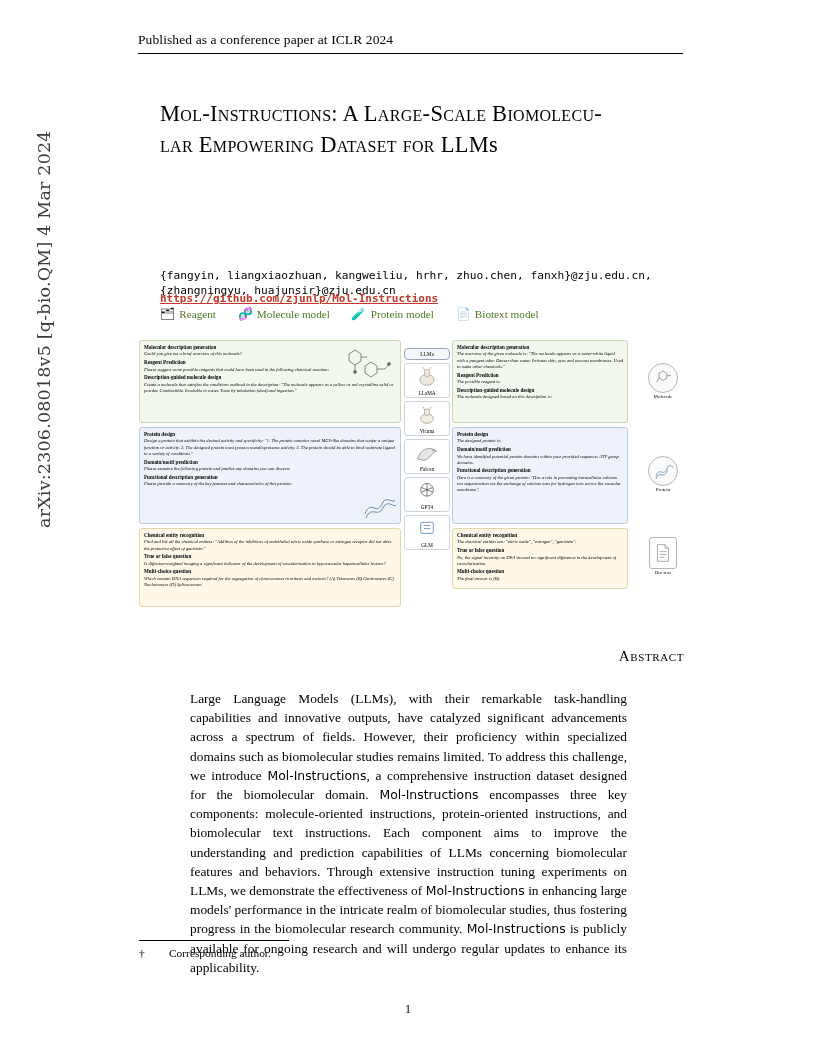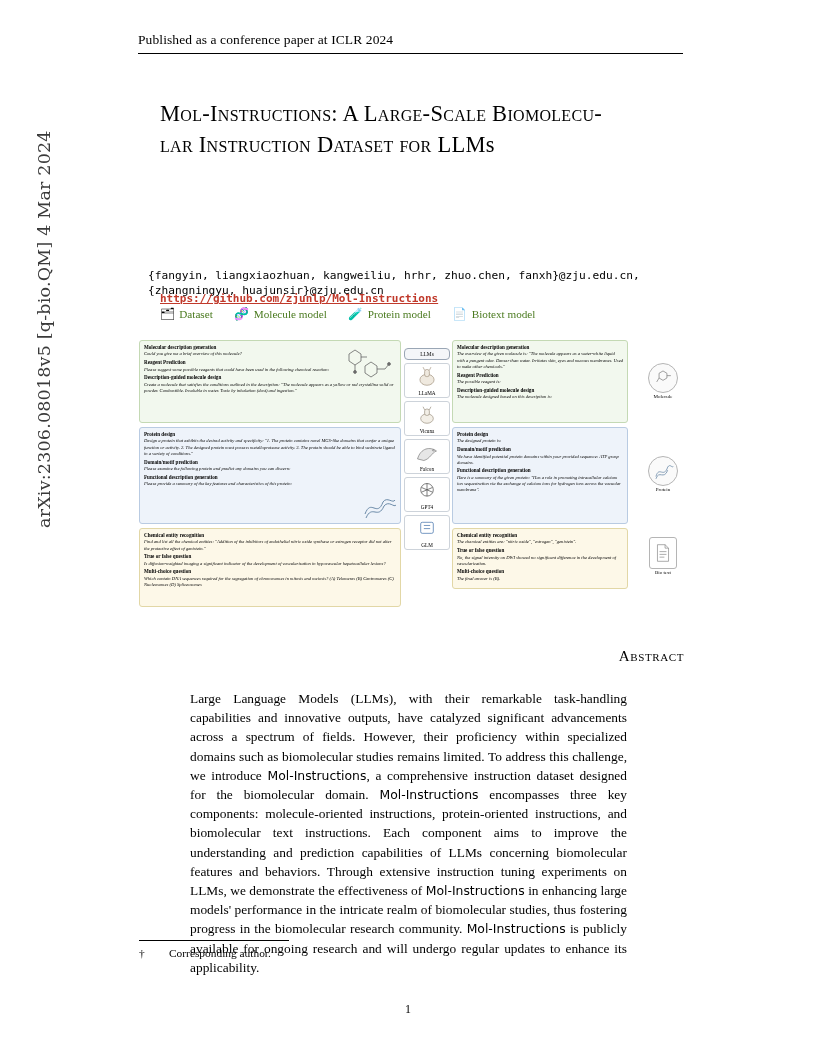--- a/index.html
+++ b/index.html
@@ -82,21 +82,21 @@
     position: absolute;
     left: 160px;
     top: 219px;
     width: 523px;
     font-size: 13.2px;
     line-height: 16.6px;
   }
 
   .emails {
     position: absolute;
-    left: 148px;
+    left: 160px;
     top: 269px;
     width: 523px;
     font-family: "DejaVu Sans Mono", monospace;
     font-size: 11.2px;
     line-height: 14.5px;
   }
   .repo {
     position: absolute;
     left: 160px;
     top: 292px;
@@ -279,36 +279,36 @@
 
 <div class="page">
 
   <div class="arxiv-stamp">arXiv:2306.08018v5  [q-bio.QM]  4 Mar 2024</div>
 
   <div class="running-head">Published as a conference paper at ICLR 2024</div>
   <div class="rule"></div>
 
   <div class="title">
     <span>Mol-Instructions: A Large-Scale Biomolecu-</span><br>
-    <span>lar Instruction Dataset for </span><span class="nocaps">LLMs</span>
+    <span>lar Empowering Dataset for </span><span class="nocaps">LLMs</span>
   </div>
 
 
 
   <div class="emails">
     <div>{fangyin, liangxiaozhuan, kangweiliu, hrhr, zhuo.chen, fanxh}@zju.edu.cn,</div>
     <div>{zhangningyu, huajunsir}@zju.edu.cn</div>
   </div>
 
   <a class="repo" href="#">https://github.com/zjunlp/Mol-Instructions</a>
 
   <div class="legend">
     <div class="chip">
       <span class="glyph">🗂</span>
-      <span class="lbl">Dataset</span>
+      <span class="lbl">Reagent</span>
     </div>
     <div class="chip c2">
       <span class="glyph">🧬</span>
       <span class="lbl">Molecule model</span>
     </div>
     <div class="chip c3">
       <span class="glyph">🧪</span>
       <span class="lbl">Protein model</span>
     </div>
     <div class="chip c4">

